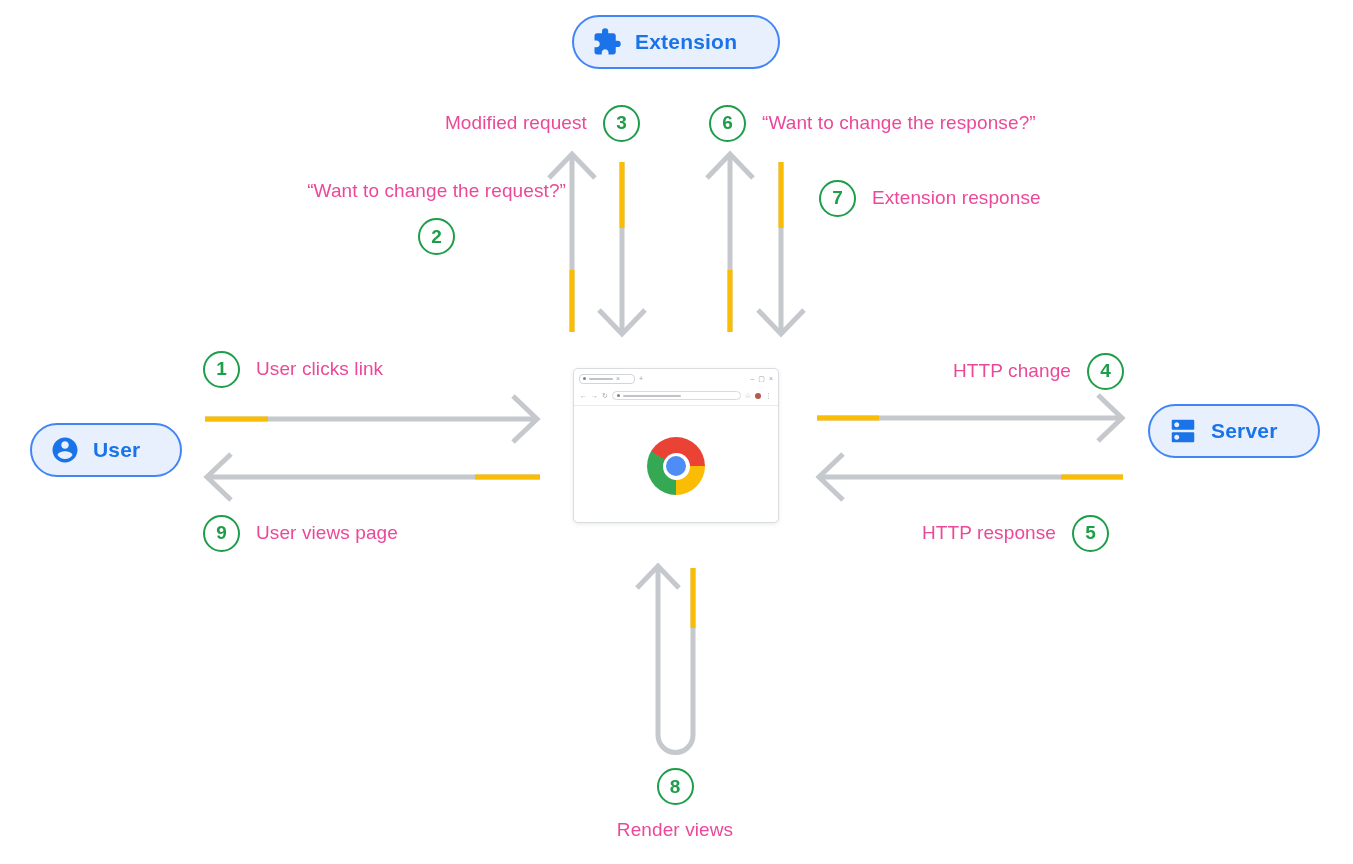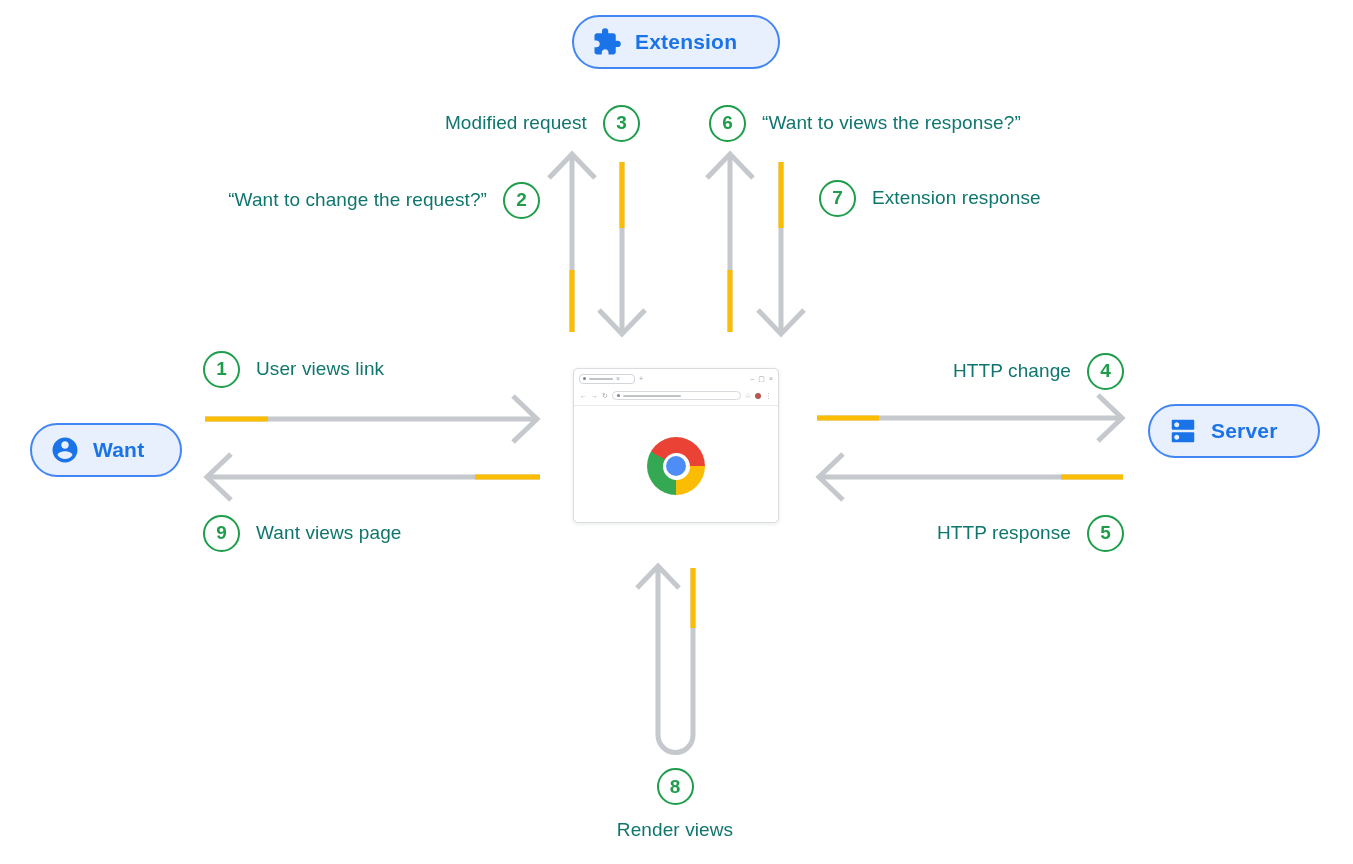--- a/index.html
+++ b/index.html
@@ -14,21 +14,21 @@
         background:#e8f0fe;border:2px solid #4285f4;border-radius:28px;
         box-sizing:border-box;padding:0 18px;height:54px;}
   .pill .pill-label{color:#1a73e8;font-size:21px;font-weight:600;letter-spacing:.2px;}
   .pill svg{display:block;}
 
   
   .step{position:absolute;display:flex;align-items:center;gap:16px;height:40px;white-space:nowrap;}
   .step-circle{width:33px;height:33px;border:2.5px solid #1e9e4a;border-radius:50%;
                display:flex;align-items:center;justify-content:center;background:#ffffff;
                color:#1e9e4a;font-size:19px;font-weight:700;flex:0 0 auto;}
-  .step-label{color:#0f766e;font-size:19px;letter-spacing:.1px;}
+  .step-label{color:#ec4899;font-size:19px;letter-spacing:.1px;}
   .step-col{position:absolute;display:flex;flex-direction:column;align-items:center;gap:14px;}
 
   
   .browser{position:absolute;left:573px;top:368px;width:206px;height:155px;background:#ffffff;
            border:1px solid #dadce0;border-radius:5px;box-shadow:0 1px 4px rgba(60,64,67,.12);
            box-sizing:border-box;display:flex;flex-direction:column;overflow:hidden;}
   .tabstrip{height:15px;display:flex;align-items:center;padding:2px 5px 0 5px;gap:4px;}
   .tab{width:56px;height:10px;border:1px solid #d2d5da;border-radius:4px;display:flex;
        align-items:center;gap:3px;padding:0 3px;box-sizing:border-box;}
   .mini-dot{width:3px;height:3px;border-radius:50%;background:#80868b;flex:0 0 auto;}
@@ -104,21 +104,21 @@
     </span>
     <span class="pill-label">Extension</span>
   </div>
 
   <div class="pill" style="left:30px;top:423px;width:152px;">
     <span>
       <svg width="30" height="30" viewBox="0 0 24 24" fill="#1a73e8">
           <path d="M12 2C6.48 2 2 6.48 2 12s4.48 10 10 10 10-4.48 10-10S17.52 2 12 2zm0 3c1.66 0 3 1.34 3 3s-1.34 3-3 3-3-1.34-3-3 1.34-3 3-3zm0 14.2c-2.5 0-4.71-1.28-6-3.22.03-1.99 4-3.08 6-3.08 1.99 0 5.97 1.09 6 3.08-1.29 1.94-3.5 3.22-6 3.22z"></path>
         </svg>
     </span>
-    <span class="pill-label">Want</span>
+    <span class="pill-label">User</span>
   </div>
 
   <div class="pill" style="left:1148px;top:404px;width:172px;">
     <span>
       <svg width="30" height="30" viewBox="0 0 24 24" fill="#1a73e8">
           <path d="M20 13H4c-.55 0-1 .45-1 1v6c0 .55.45 1 1 1h16c.55 0 1-.45 1-1v-6c0-.55-.45-1-1-1zM7 19c-1.1 0-2-.9-2-2s.9-2 2-2 2 .9 2 2-.9 2-2 2zM20 3H4c-.55 0-1 .45-1 1v6c0 .55.45 1 1 1h16c.55 0 1-.45 1-1V4c0-.55-.45-1-1-1zM7 9c-1.1 0-2-.9-2-2s.9-2 2-2 2 .9 2 2-.9 2-2 2z"></path>
         </svg>
     </span>
     <span class="pill-label">Server</span>
   </div>
@@ -152,56 +152,56 @@
       <div class="chrome-logo">
         <div class="chrome-ring">
             <div class="chrome-blue"></div>
           </div>
       </div>
     </div>
   </div>
 
   <div class="step" style="left:203px;top:349px;">
     <span class="step-circle">1</span>
-    <span class="step-label">User views link</span>
-  </div>
-
-  <div class="step" style="right:813px;top:180px;">
+    <span class="step-label">User clicks link</span>
+  </div>
+
+  <div class="step" style="right:787px;top:180px;flex-direction:column;">
     <span class="step-label">“Want to change the request?”</span>
     <span class="step-circle">2</span>
   </div>
 
   <div class="step" style="right:713px;top:103px;">
     <span class="step-label">Modified request</span>
     <span class="step-circle">3</span>
   </div>
 
   <div class="step" style="right:229px;top:351px;">
     <span class="step-label">HTTP change</span>
     <span class="step-circle">4</span>
   </div>
 
-  <div class="step" style="right:229px;top:513px;">
+  <div class="step" style="right:244px;top:513px;">
     <span class="step-label">HTTP response</span>
     <span class="step-circle">5</span>
   </div>
 
   <div class="step" style="left:709px;top:103px;">
     <span class="step-circle">6</span>
-    <span class="step-label">“Want to views the response?”</span>
+    <span class="step-label">“Want to change the response?”</span>
   </div>
 
   <div class="step" style="left:819px;top:178px;">
     <span class="step-circle">7</span>
     <span class="step-label">Extension response</span>
   </div>
 
   <div class="step-col" style="left:575px;top:768px;width:200px;">
     <span class="step-circle">8</span>
     <span class="step-label">Render views</span>
   </div>
 
   <div class="step" style="left:203px;top:513px;">
     <span class="step-circle">9</span>
-    <span class="step-label">Want views page</span>
+    <span class="step-label">User views page</span>
   </div>
 
 </div>
 
 </body></html>

